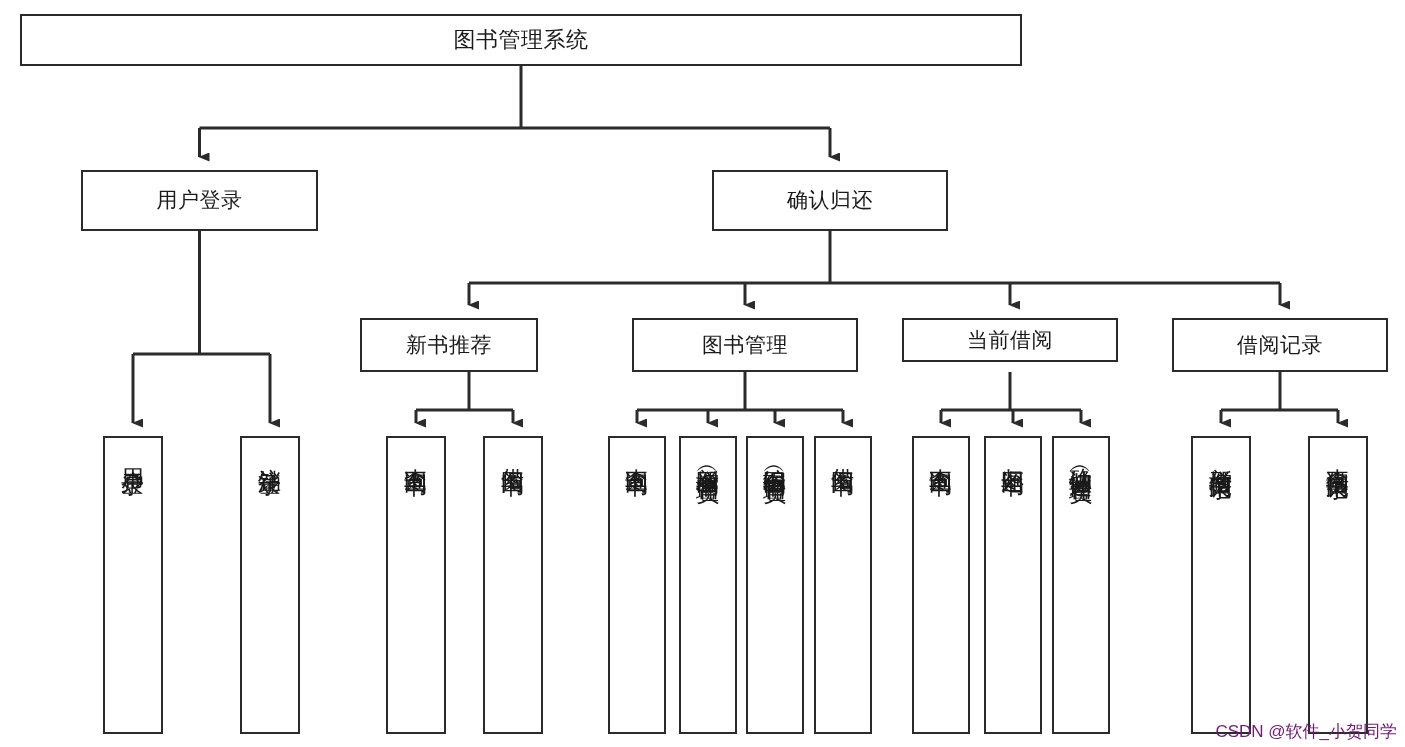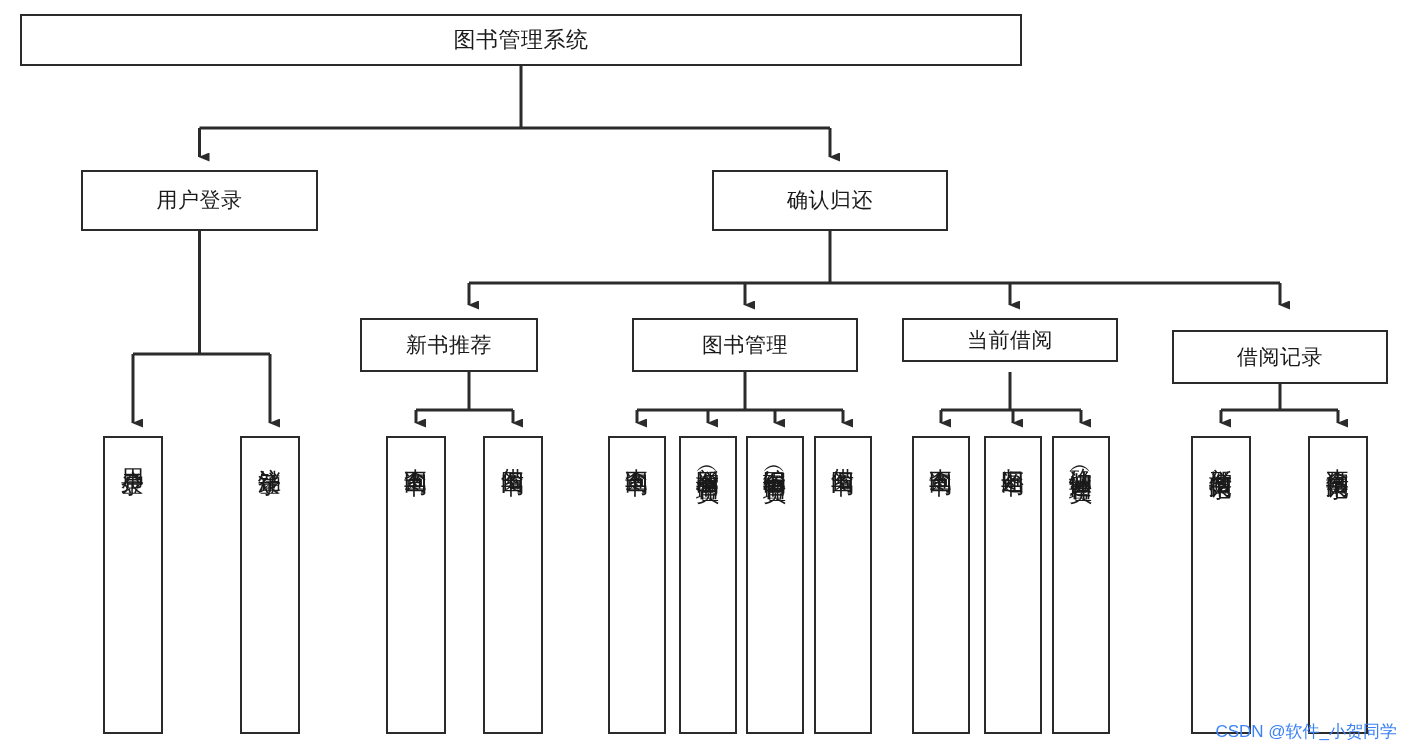--- a/index.html
+++ b/index.html
@@ -61,21 +61,21 @@
     line-height: 1.05;
     letter-spacing: 2px;
     white-space: normal;
     max-height: 280px;
   }
   #watermark {
     position: absolute;
     right: 8px;
     bottom: 4px;
     font-size: 17px;
-    color: #3b82f6;
+    color: #701a75;
     white-space: nowrap;
     z-index: 5;
     font-family: "Liberation Sans", "DejaVu Sans", sans-serif;
   }
 </style>
 </head>
 <body>
 
 <div id="diagram-root">
 
@@ -135,21 +135,21 @@
 
   <div class="node horiz level3" style="left:360px;top:318px;width:178px;height:54px;">
     <span class="node-label">新书推荐</span>
   </div>
   <div class="node horiz level3" style="left:632px;top:318px;width:226px;height:54px;">
     <span class="node-label">图书管理</span>
   </div>
   <div class="node horiz level3" style="left:902px;top:318px;width:216px;height:44px;">
     <span class="node-label">当前借阅</span>
   </div>
-  <div class="node horiz level3" style="left:1172px;top:318px;width:216px;height:54px;margin-top:12px;">
+  <div class="node horiz level3" style="left:1172px;top:318px;width:216px;height:54px;">
     <span class="node-label">借阅记录</span>
   </div>
 
   <div class="node vert" style="left:103px;top:436px;width:60px;height:298px;">
     <span class="node-label">用户登录</span>
   </div>
   <div class="node vert" style="left:240px;top:436px;width:60px;height:298px;">
     <span class="node-label">注销登录</span>
   </div>
 

